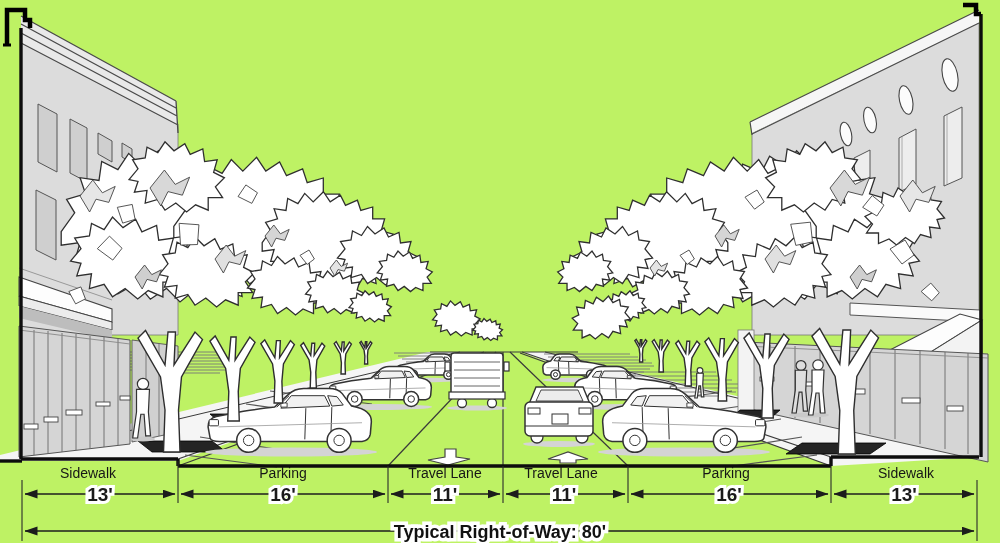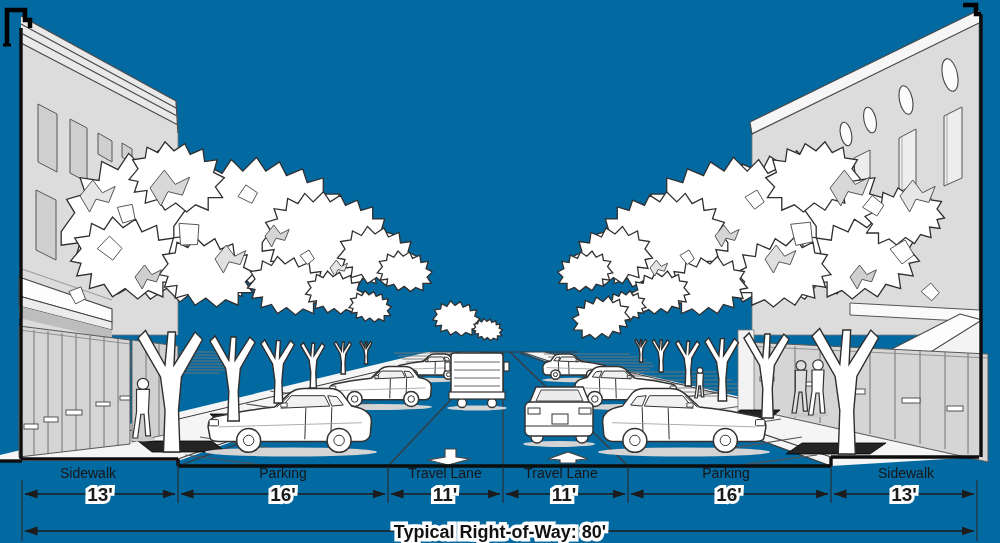--- a/index.html
+++ b/index.html
@@ -1,16 +1,16 @@
 <!DOCTYPE html>
 <html><head>
 <meta charset="utf-8">
 <style>
   html,body{margin:0;padding:0;background:#fff;}
-  .stage{position:relative;width:1000px;height:543px;background:#0369a1;overflow:hidden;
+  .stage{position:relative;width:1000px;height:543px;background:#bef264;overflow:hidden;
          font-family:"Liberation Sans",sans-serif;}
   svg{display:block}
   .zone-label{font:14px "Liberation Sans",sans-serif;fill:#161616;text-anchor:middle;}
   .dim-num{font:600 19px "Liberation Sans",sans-serif;fill:#1a1a1a;text-anchor:middle;
            paint-order:stroke;stroke:#ffffff;stroke-width:6px;}
   .row-title{font:700 18px "Liberation Sans",sans-serif;fill:#111;text-anchor:middle;
              paint-order:stroke;stroke:#ffffff;stroke-width:7px;}
   .dim-line{stroke:#1c1c1c;stroke-width:1.3;}
   .tick{stroke:#2a2a2a;stroke-width:1.1;}
   .thick{stroke:#0d0d0d;stroke-width:3.4;fill:none;}

